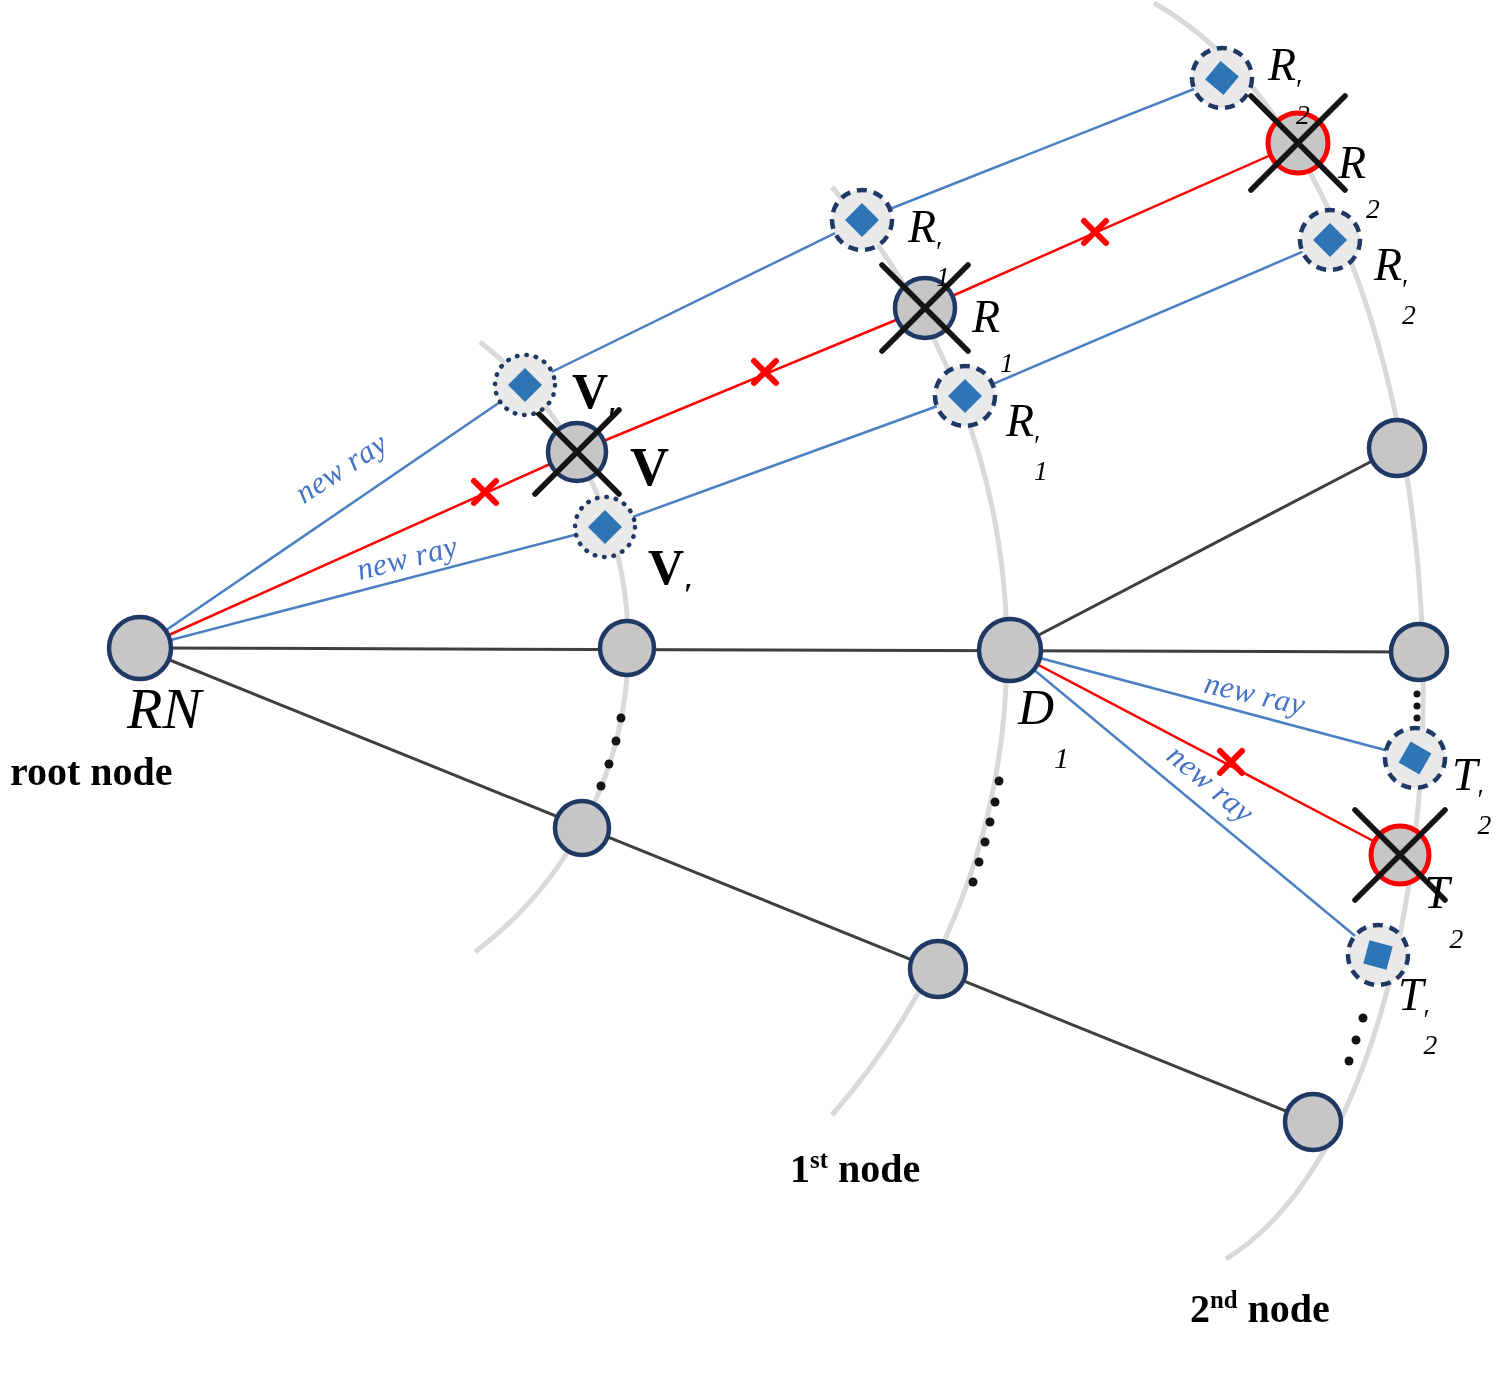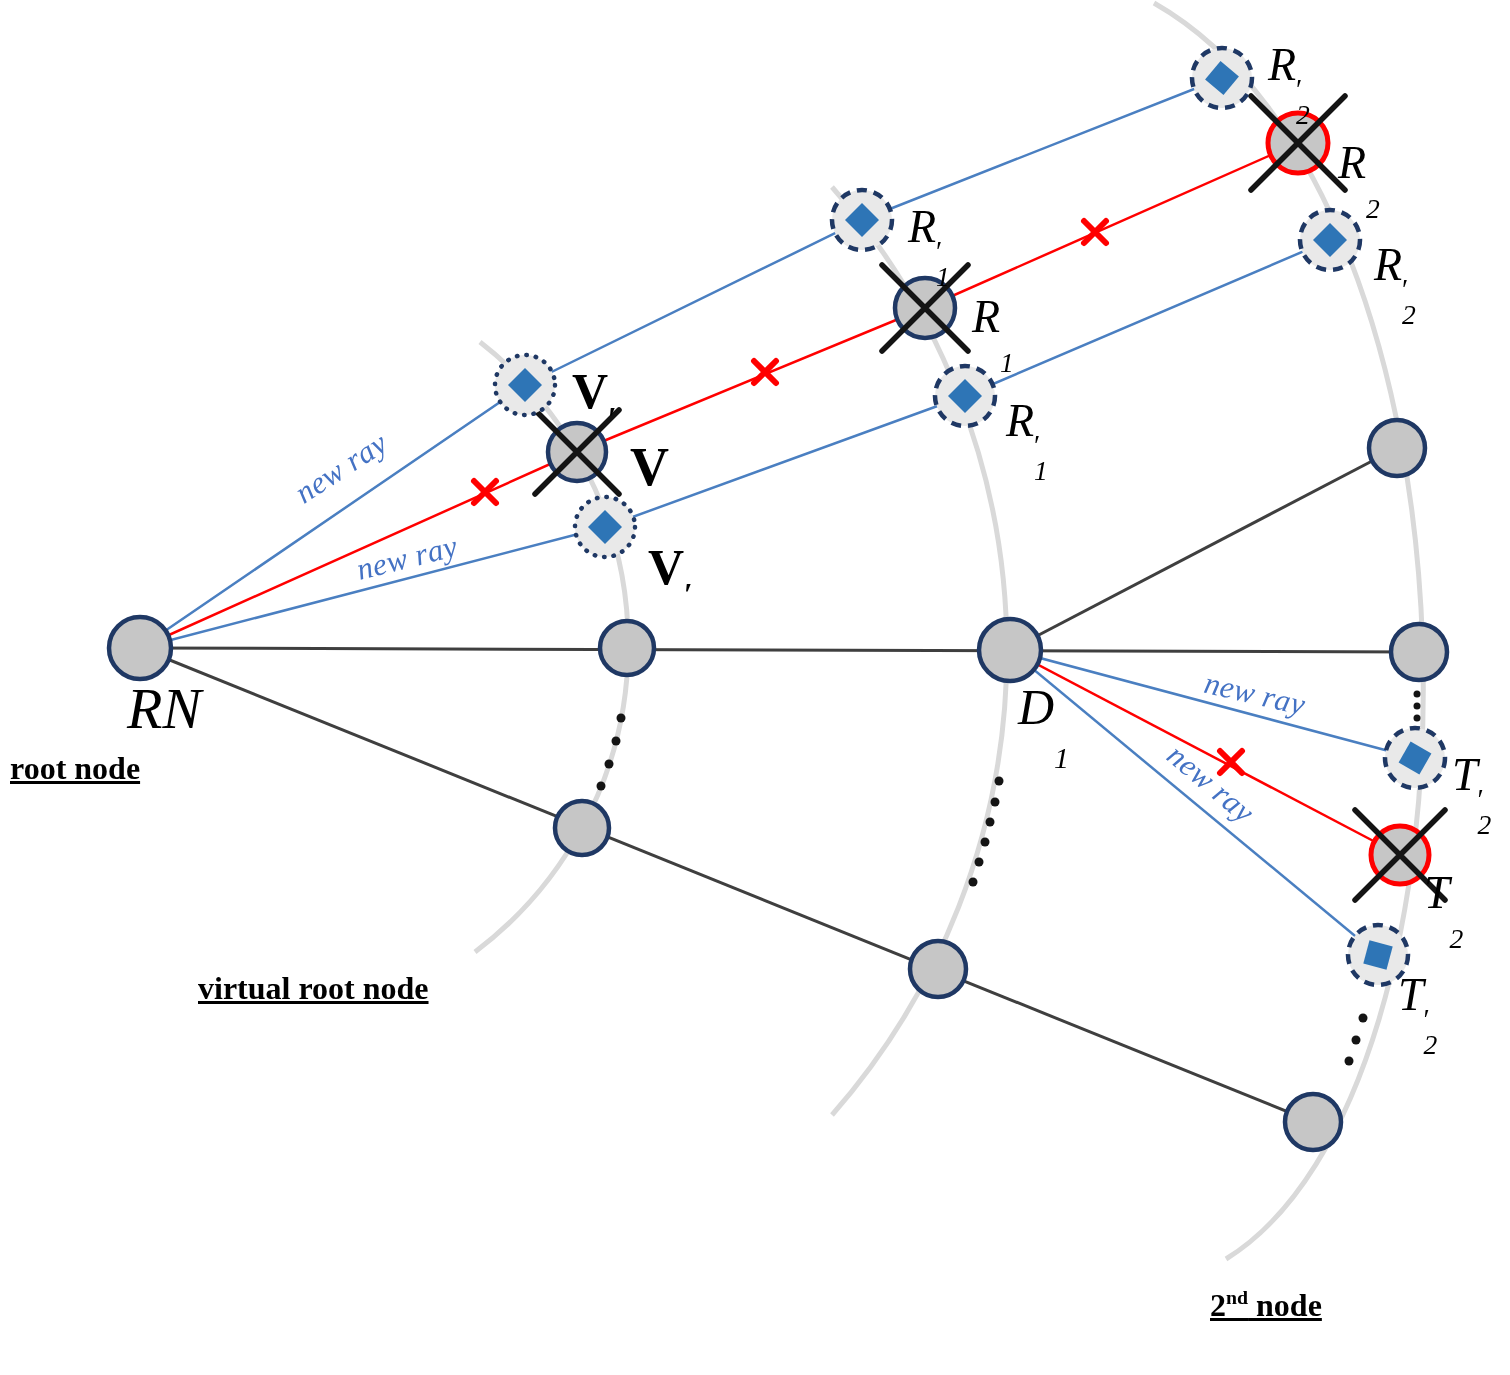--- a/index.html
+++ b/index.html
@@ -8,21 +8,21 @@
     --rayred:#ff0000; --edge:#3f3f3f; --arc:#d9d9d9; --ink:#141414;
   }
   html,body{margin:0;padding:0;}
   body{width:1510px;height:1375px;background:#ffffff;position:relative;
        font-family:"Liberation Serif",serif;overflow:hidden;}
   .stage{position:absolute;left:0;top:0;width:1510px;height:1375px;}
   svg{position:absolute;left:0;top:0;}
   .lbl{position:absolute;color:#000;white-space:nowrap;line-height:1;}
   .math{font-style:italic;font-size:46px;}
   .boldmath{font-weight:bold;font-style:normal;font-size:50px;}
-  .caption{font-weight:bold;font-size:32px;font-style:normal;text-decoration:underline;}
+  .caption{font-weight:bold;font-size:40px;font-style:normal;}
   .pstack{display:inline-flex;flex-direction:column;align-items:flex-start;
           vertical-align:-0.42em;line-height:0.85;}
   .pstack .prime{font-size:0.62em;font-style:normal;min-height:0.82em;font-weight:bold;}
   .math .pstack .prime{font-weight:normal;}
   .pstack .sub{font-size:0.6em;}
   .caption sup{font-size:0.62em;vertical-align:super;}
   .newray{color:var(--textblue);font-style:italic;font-size:31px;width:150px;
           text-align:center;letter-spacing:0.5px;}
 </style>
 </head>
@@ -148,24 +148,24 @@
     </g>
   </g>
 </svg>
 
   <div class="lbl math" style="left:127px;top:680px;font-size:58px;">
     <span>RN</span>
   </div>
   <div class="lbl caption" style="left:10px;top:752px;">
     <span>root node</span>
   </div>
-  <div class="lbl caption" style="left:198px;top:972px;">
-    <span>virtual root node</span>
-  </div>
-  <div class="lbl caption" style="left:1190px;top:1288px;margin-left:20px;">
+  <div class="lbl caption" style="left:790px;top:1148px;">
+    <span>1</span><sup>st</sup><span> node</span>
+  </div>
+  <div class="lbl caption" style="left:1190px;top:1288px;">
     <span>2</span><sup>nd</sup><span> node</span>
   </div>
 
   <div class="lbl math" style="left:1018px;top:682px;font-size:50px;">
     <span>D</span><span class="pstack">
         <span class="prime"></span>
         <span class="sub">1</span>
       </span>
   </div>
 

